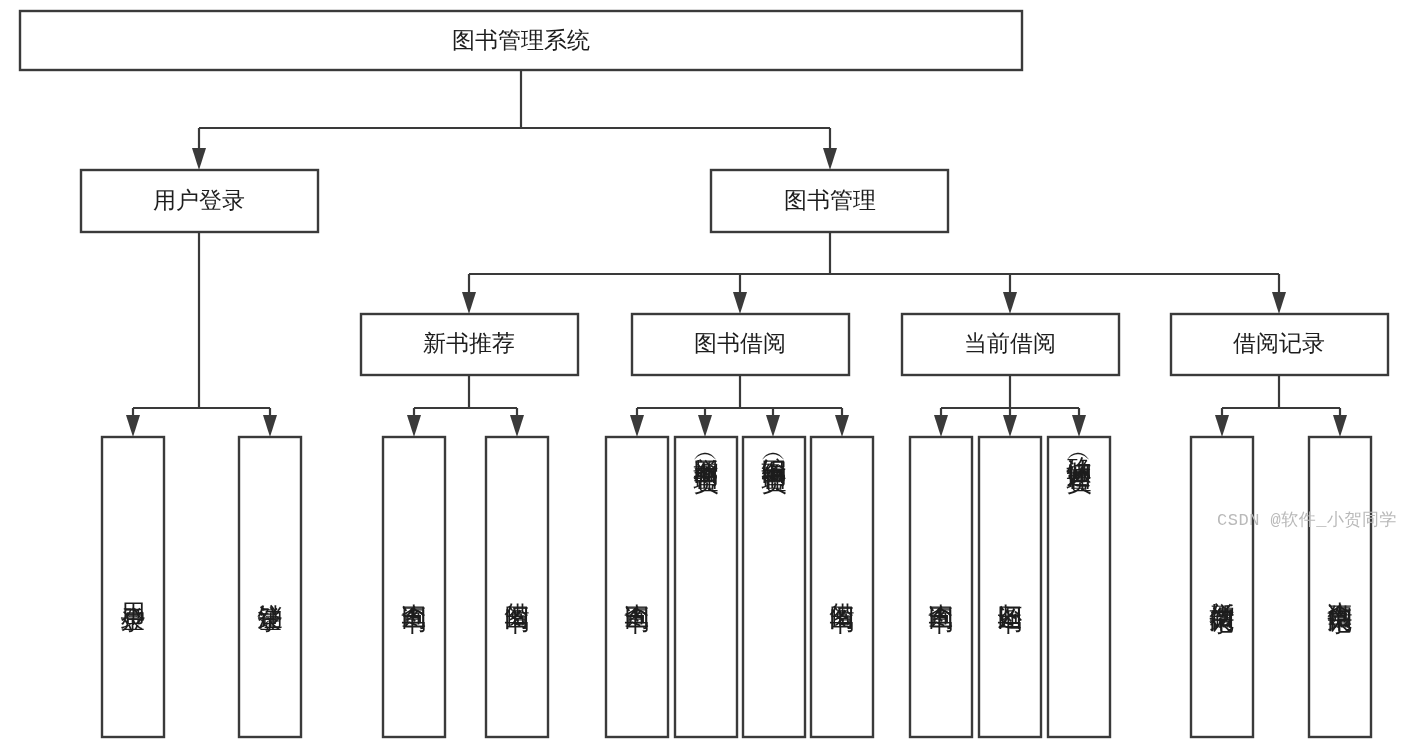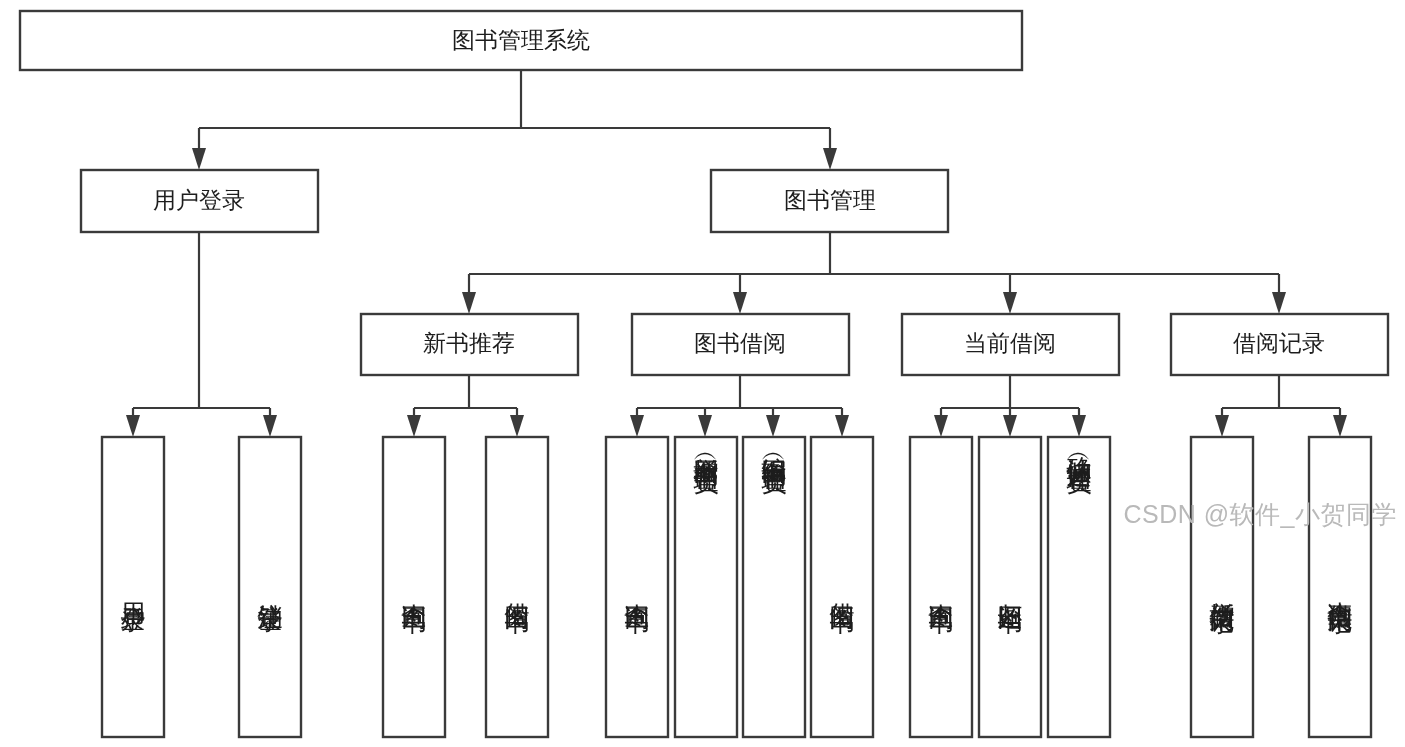--- a/index.html
+++ b/index.html
@@ -56,22 +56,22 @@
     position: absolute;
     display: flex;
     align-items: center;
     justify-content: center;
     pointer-events: none;
   }
   #watermark {
     position: absolute;
     right: 8px;
     bottom: 6px;
-    font-family: Liberation Sans, sans-serif;
-    font-size: 25px;
+    font-family: Liberation Mono, monospace;
+    font-size: 17px;
     color: #b9b9b9;
     letter-spacing: 0.5px;
     white-space: nowrap;
   }
 </style>
 </head>
 <body>
 
 <div id="diagram-root">
 

